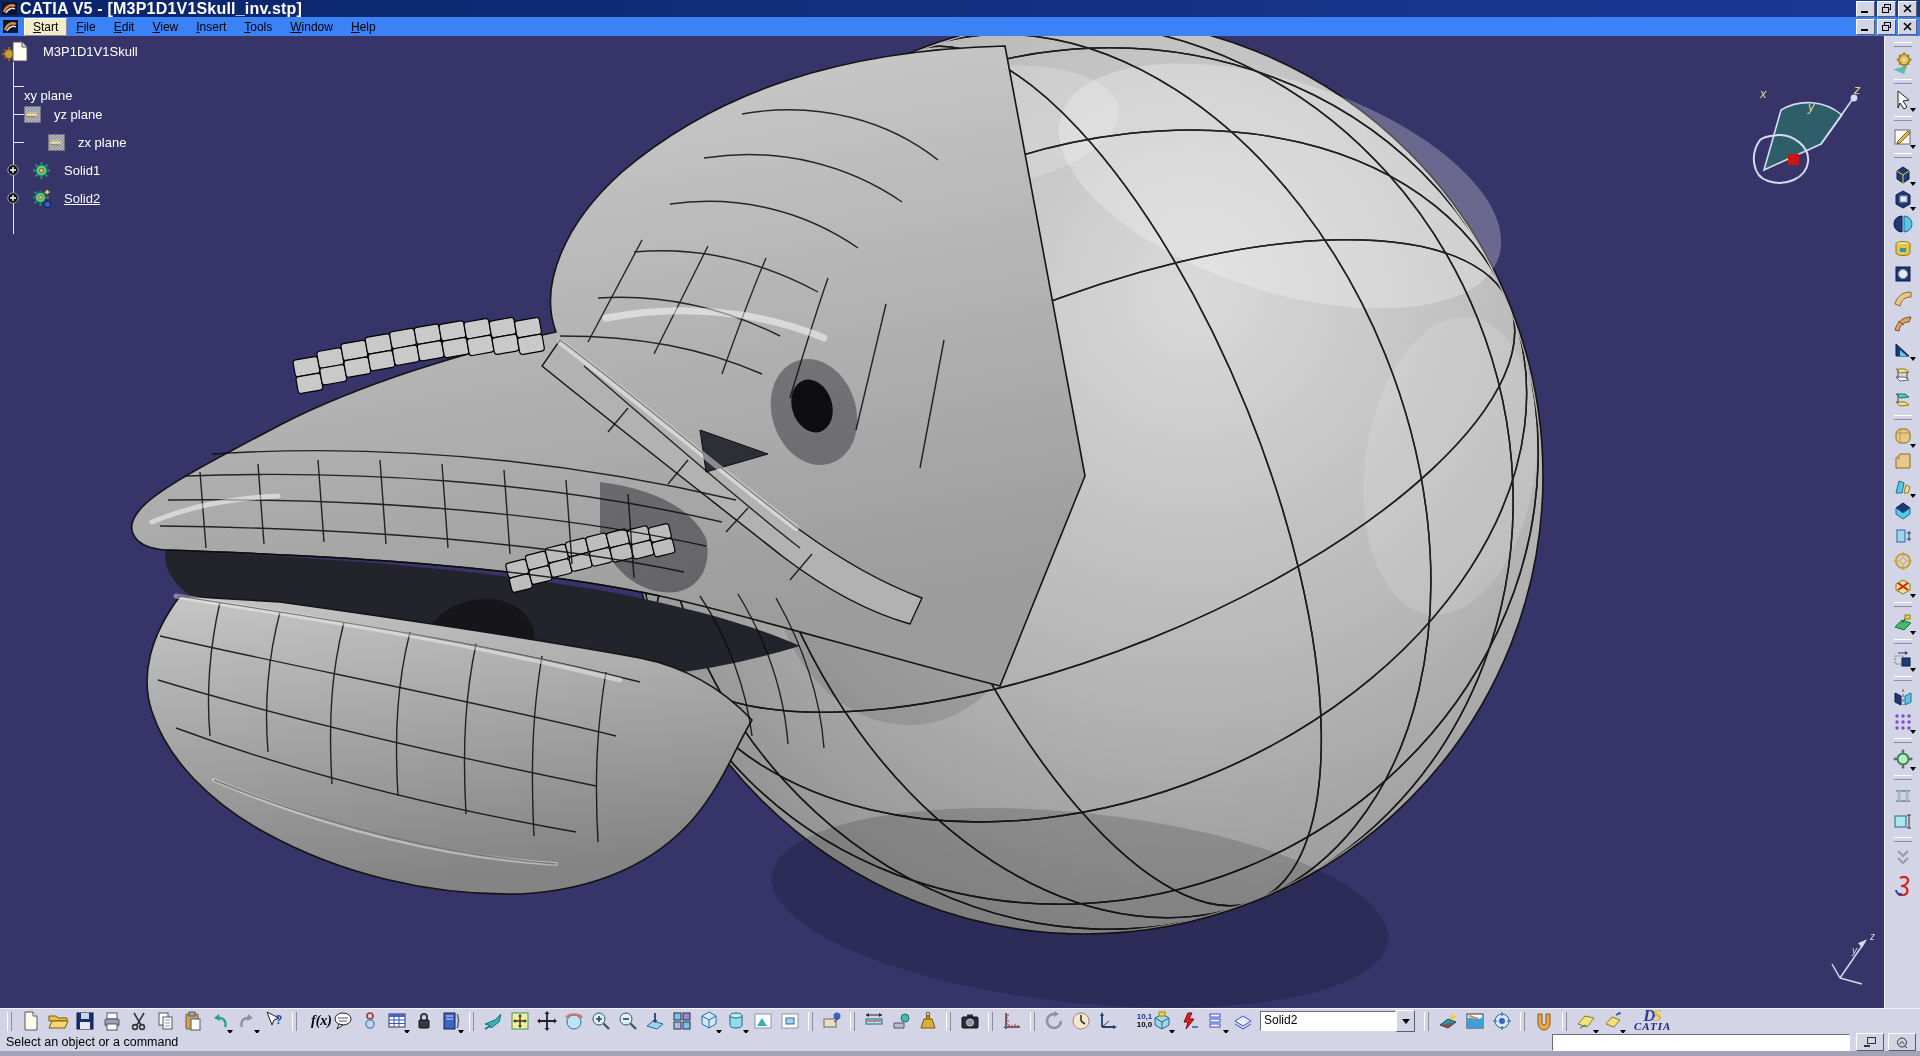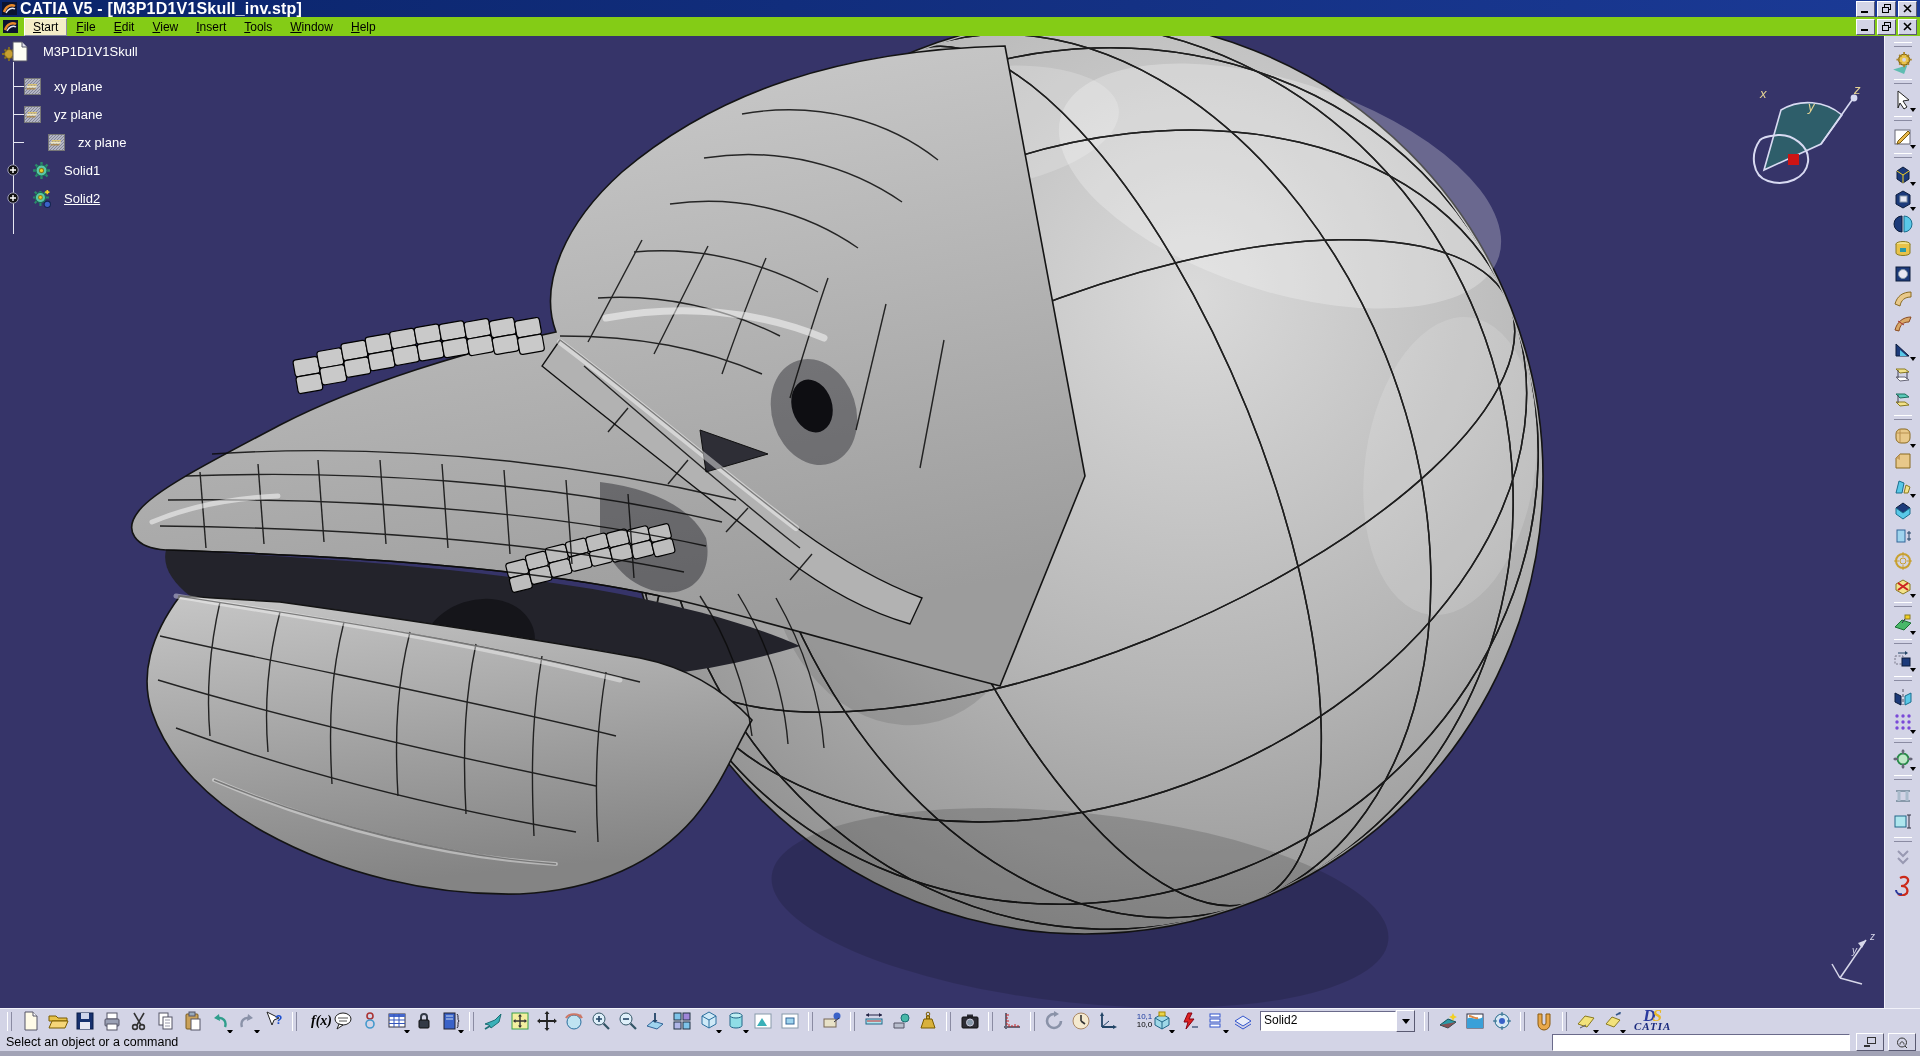--- a/index.html
+++ b/index.html
@@ -8,21 +8,21 @@
        -webkit-font-smoothing:none;}
   
   #titlebar{position:absolute;left:0;top:0;width:1920px;height:17px;
     background:linear-gradient(90deg,#0a246a,#1b3a96);display:flex;align-items:center;color:#fff;}
   #titlebar .appicon{width:15px;height:13px;margin:0 3px 0 2px;}
   #titlebar .ttl{font-size:16px;font-weight:bold;letter-spacing:.2px;flex:1;}
   .winbtns{display:flex;gap:2px;margin-right:3px;}
   .wbtn{width:17px;height:14px;background:#d3d4e6;border:1px solid;
     border-color:#fff #5a5a72 #5a5a72 #fff;display:flex;align-items:center;justify-content:center;}
   
-  #menubar{position:absolute;left:0;top:17px;width:1920px;height:19px;background:#84cc16;
+  #menubar{position:absolute;left:0;top:17px;width:1920px;height:19px;background:#3b82f6;
     border-bottom:1px solid #8a8ba2;display:flex;align-items:center;font-size:12px;color:#000;}
   #menubar .appicon{width:15px;height:13px;margin:0 6px 0 3px;}
   .mitem{padding:12px 9px;cursor:default;}
   .mitem.hl{background:#f4edc8;border:1px solid;border-color:#fff #8a8ba2 #8a8ba2 #fff;padding:1px 8px;}
   #menubar .winbtns{margin-left:auto;}
   
   #viewport{position:absolute;left:0;top:36px;width:1884px;height:972px;background:#363469;overflow:hidden;}
   #skullsvg{position:absolute;left:0;top:0;}
   
   #tree{position:absolute;left:0;top:2px;width:260px;color:#fff;font-size:13px;}
@@ -37,21 +37,21 @@
   
   .ti{width:27px;height:25px;display:flex;align-items:center;justify-content:center;position:relative;flex:0 0 auto;}
   .ti svg{display:block;}
   .dd::after{content:'';position:absolute;right:0;bottom:0;width:0;height:0;
     border-left:3px solid transparent;border-right:3px solid transparent;border-top:4px solid #000;}
   
   #btoolbar{position:absolute;left:0;top:1008px;width:1920px;height:25px;background:#d3d4e6;
     border-top:1px solid #f2f2fa;display:flex;align-items:center;padding-left:2px;box-sizing:border-box;}
   .grip{width:3px;height:19px;border-left:1px solid #fff;border-right:1px solid #8a8ba2;margin:0 5px;flex:0 0 auto;}
   .fx{font-size:14px;font-style:italic;font-family:"Liberation Serif",serif;font-weight:bold;margin-left:12px;}
-  .dec{font-size:8px;line-height:8px;color:#1a3a9e;font-weight:normal;text-align:left;margin-left:20px;}
+  .dec{font-size:8px;line-height:8px;color:#1a3a9e;font-weight:bold;text-align:left;margin-left:20px;}
   .combo{display:flex;align-items:center;margin:0 4px;flex:0 0 auto;}
   .combo .cval{width:128px;height:16px;background:#fff;border:1px solid;border-color:#6a6a8a #fff #fff #6a6a8a;
      font-size:12px;padding:1px 3px;color:#000;}
   .combo .cbtn{width:17px;height:20px;background:#d3d4e6;border:1px solid;border-color:#fff #5a5a72 #5a5a72 #fff;
      display:flex;align-items:center;justify-content:center;font-size:8px;}
   #catialogo{display:flex;flex-direction:column;align-items:center;margin-left:8px;line-height:10px;}
   #catialogo .ds{font-family:"Liberation Serif",serif;font-style:italic;font-weight:bold;font-size:17px;}
   #catialogo .ds .d{color:#2a3a9e;} #catialogo .ds .s{color:#e8b824;margin-left:-3px;}
   #catialogo .nm{font-family:"Liberation Serif",serif;font-weight:bold;font-style:italic;font-size:11px;color:#1a2a7e;letter-spacing:1px;}
   
@@ -308,21 +308,21 @@
       <div class="trow" style="left:2px;top:2px;">
         <svg width="28" height="21" viewBox="0 0 28 21">
           <circle cx="7" cy="13" r="4.5" fill="#c8a030" stroke="#6a5210"></circle>
           <path d="M7 6v3M7 17v3M0 13h3M11 13h3M2.5 8.5l2 2M9.5 15.5l2 2M11.5 8.5l-2 2M4.5 15.5l-2 2" stroke="#8a7220" stroke-width="1.8"></path>
           <path d="M11 1h9l5 5v14H11z" fill="#fdfdf4" stroke="#556"></path>
             <path d="M20 1v5h5" fill="#dde" stroke="#556"></path>
         </svg>
         <span class="tlabel">M3P1D1V1Skull</span>
       </div>
 
-      <div class="trow" style="left:24px;top:37px;">
+      <div class="trow" style="left:24px;top:37px;flex-direction:column;">
         <svg width="17" height="17">
             <rect x="0.5" y="0.5" width="16" height="16" fill="url(#hatch)" stroke="#777"></rect>
             <g transform="skewX(-18)">
               <rect x="6" y="6" width="9" height="1.6" fill="#d8c070"></rect>
               <rect x="5.5" y="8" width="10" height="1.6" fill="#efe7c0"></rect>
               <rect x="6" y="10" width="9" height="1.6" fill="#a88a58"></rect>
             </g>
           </svg>
         <span class="tlabel">xy plane</span>
       </div>

